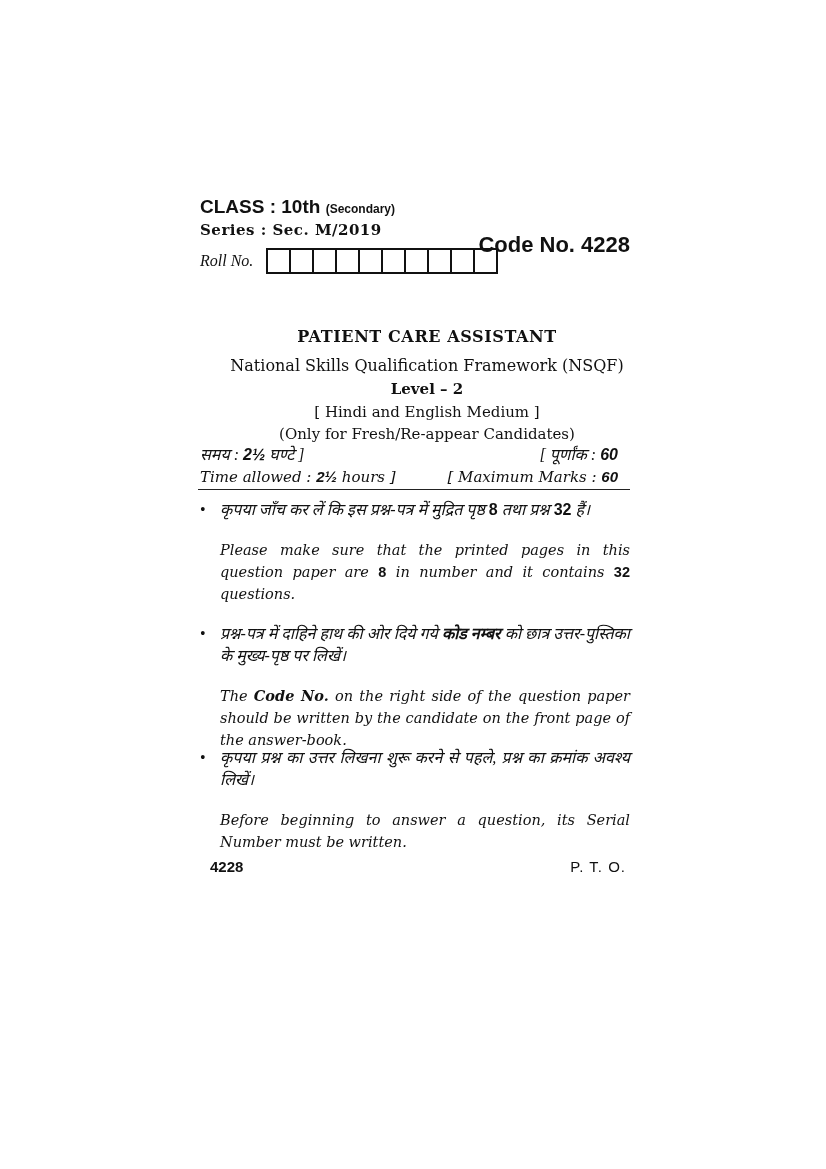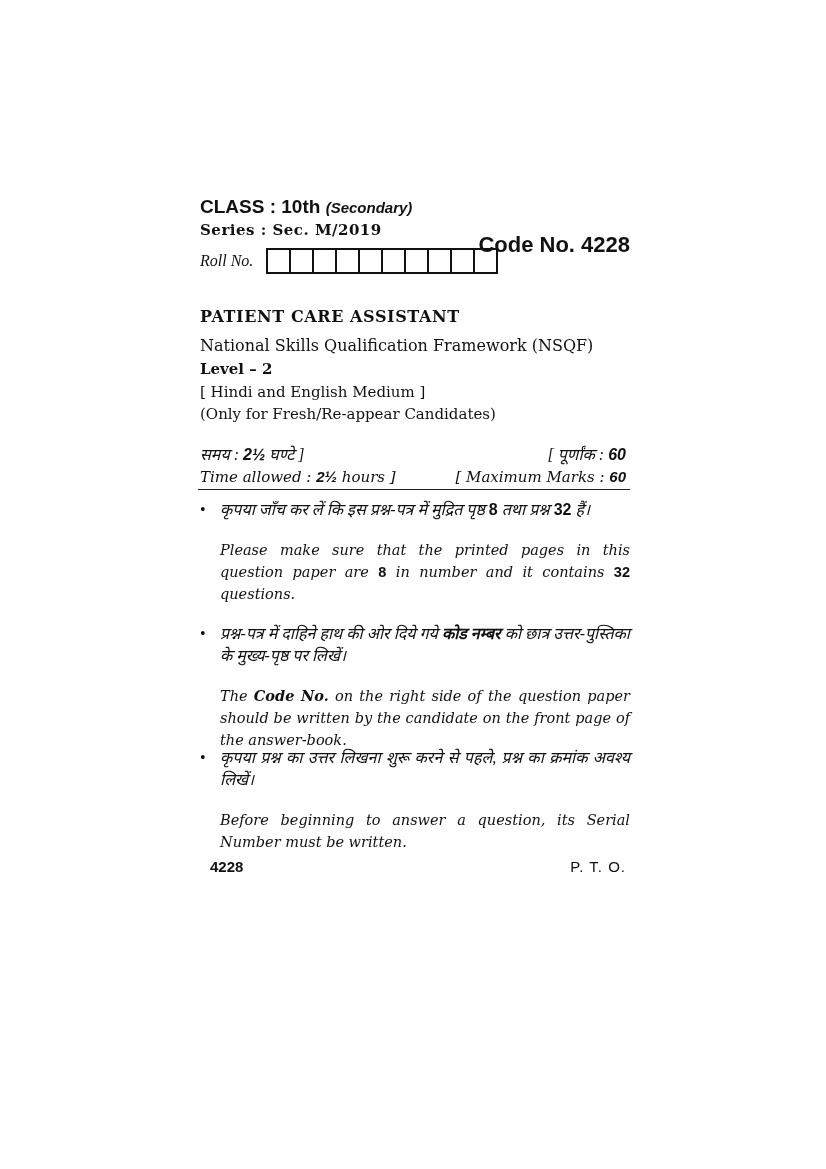--- a/index.html
+++ b/index.html
@@ -19,21 +19,21 @@
       width: 430px;
     }
     .abs { position: absolute; }
     .class-line {
       top: 196px; left: 0;
       font-family: "Liberation Sans", sans-serif;
       font-weight: bold;
       font-size: 19px;
       white-space: nowrap;
     }
-    .class-line .sec { font-size: 15px; font-style: italic; }
+    .class-line .sec { font-size: 12px; }
     .code-no {
       top: 193px; right: 0;
       font-family: "Liberation Sans", sans-serif;
       font-weight: bold;
       font-size: 22px;
       white-space: nowrap;
       margin-top: 39px;
     }
     .series {
       top: 221px; left: 0;
@@ -56,23 +56,24 @@
       height: 22px;
     }
     .roll-box {
       width: 21px;
       height: 22px;
       border-right: 2px solid #111;
     }
     .roll-box:last-child { border-right: none; }
 
     .centered {
-      left: 0; width: 430px;
-      text-align: left;
-      white-space: nowrap;
+      left: 12px; width: 430px;
+      text-align: center;
+      white-space: nowrap;
+      margin-top: 20px;
     }
     .subject {
       top: 307px;
       font-family: "DejaVu Serif", serif;
       font-weight: bold;
       font-size: 16px;
       letter-spacing: 0.6px;
     }
     .framework {
       top: 336px;
@@ -95,21 +96,21 @@
       font-family: "DejaVu Serif", serif;
       font-size: 15px;
     }
 
     .row-l, .row-r {
       font-style: italic;
       font-size: 16px;
       white-space: nowrap;
     }
     .row-l { left: 0; }
-    .row-r { right: 4px; }
+    .row-r { right: 12px; }
     .row-hi { top: 443px; }
     .row-en { top: 468px; font-family: "DejaVu Serif", serif; font-size: 15px; }
     .bnum {
       font-family: "Liberation Sans", sans-serif;
       font-weight: bold;
       font-style: italic;
       margin-top: 17px;
     }
     .rule {
       top: 489px; left: -2px;

